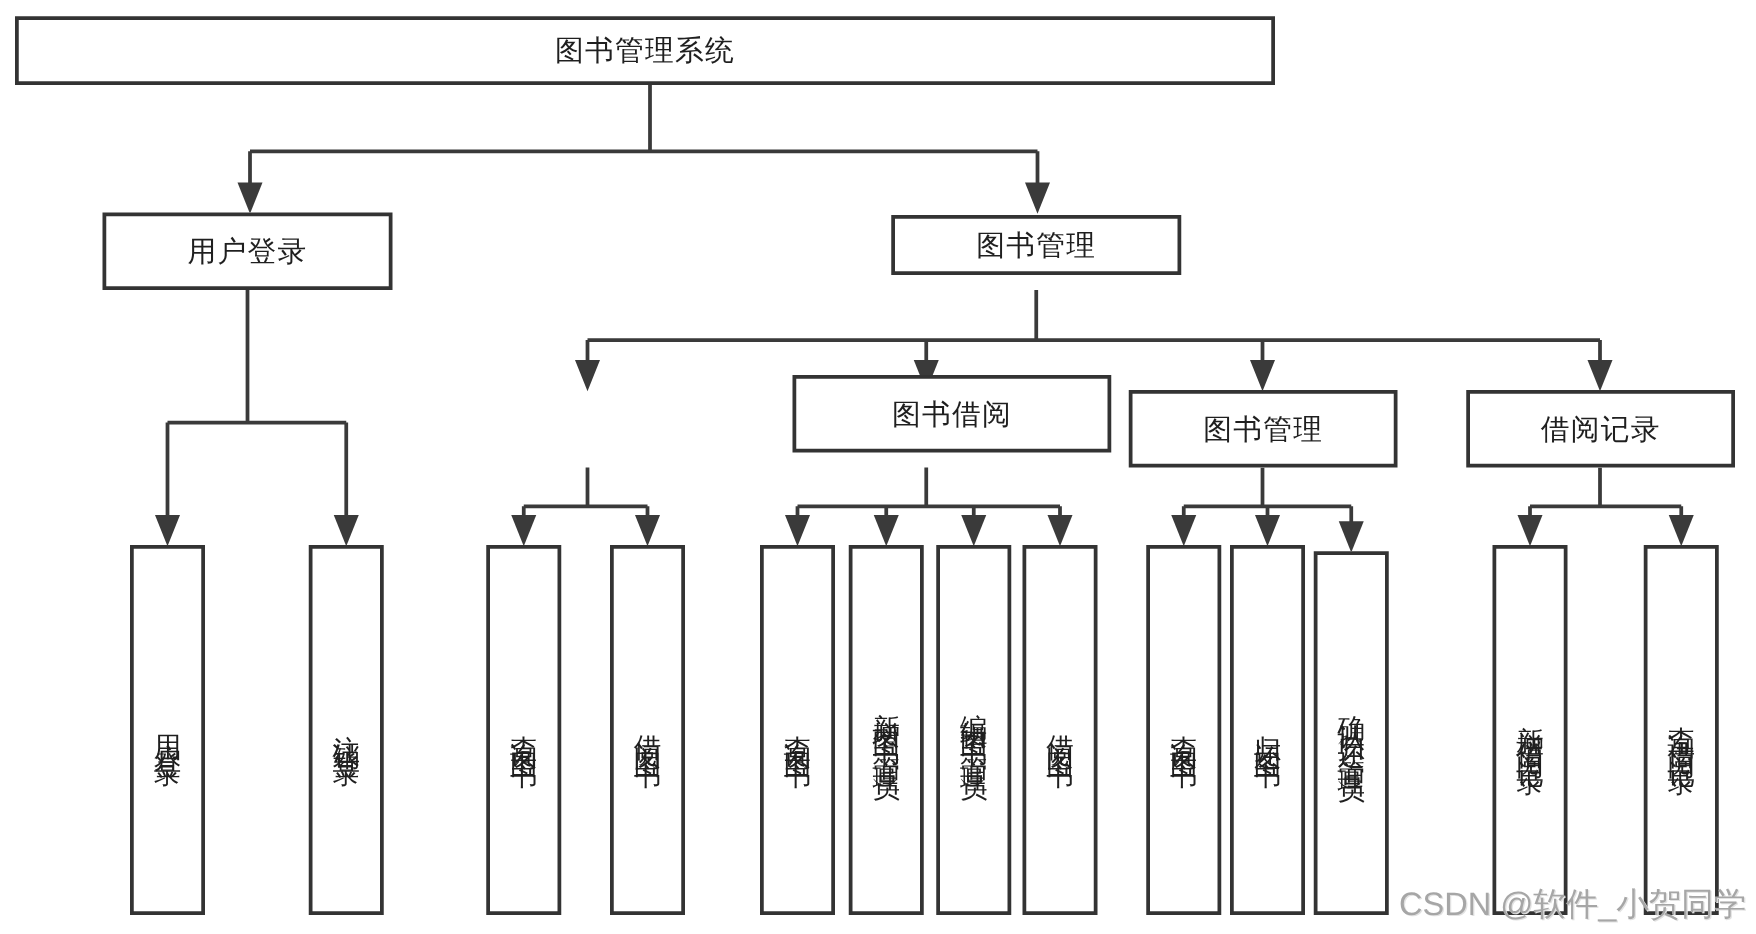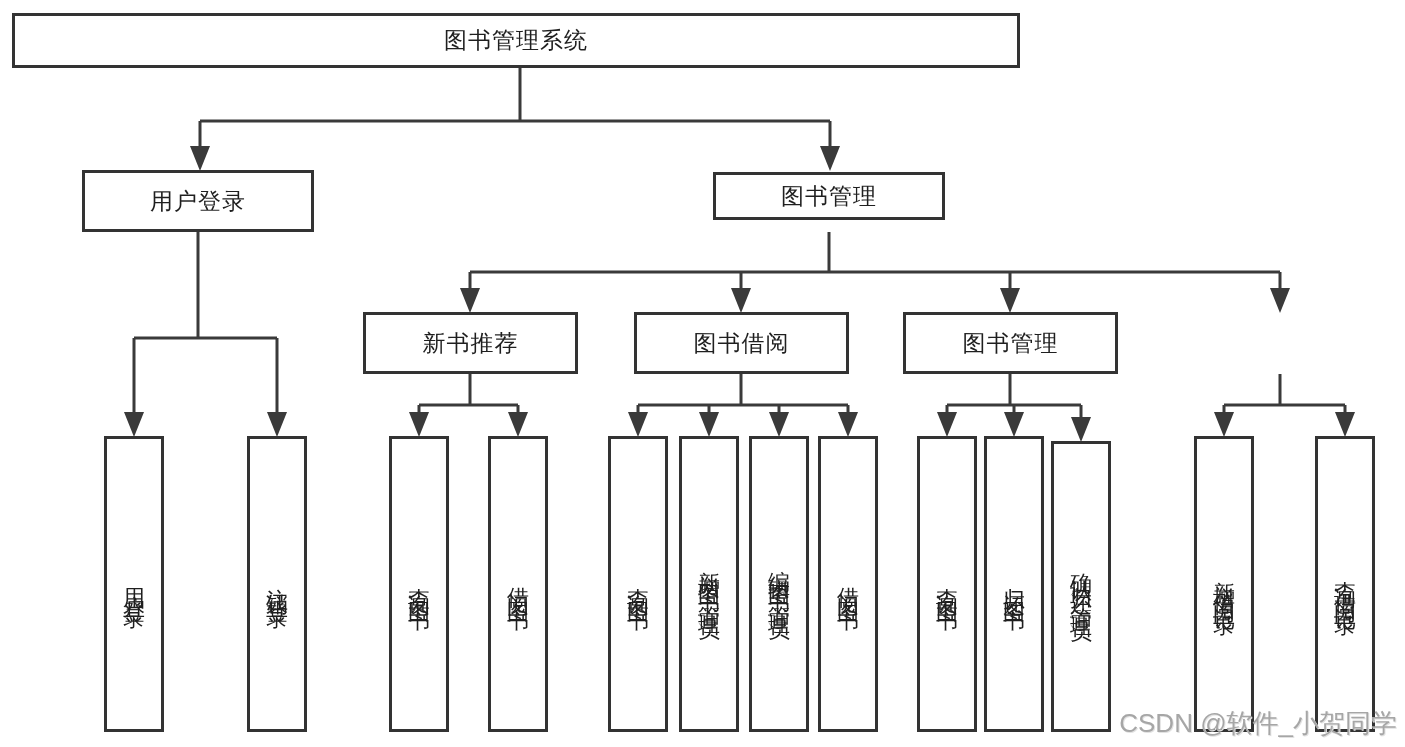--- a/index.html
+++ b/index.html
@@ -98,23 +98,23 @@
     <path class="cline" d="M1280 374 V405 M1224 405 H1345 M1224 405 V413 M1345 405 V413"></path>
     <polygon class="carrow" points="1214,412 1234,412 1224,437"></polygon>
     <polygon class="carrow" points="1335,412 1355,412 1345,437"></polygon>
   </svg>
 
   <div class="node h" style="left:12px; top:13px; width:1008px; height:55px;">图书管理系统</div>
 
   <div class="node h" style="left:82px; top:170px; width:232px; height:62px;">用户登录</div>
   <div class="node h" style="left:713px; top:172px; width:232px; height:48px;">图书管理</div>
 
-  <div class="node h" style="left:363px; top:312px; width:215px; height:62px;">新书推荐</div>
-  <div class="node h" style="left:634px; top:312px; width:215px; height:62px;">图书借阅</div>
+  <div class="node h" style="left:634px; top:300px; width:255px; height:62px;">图书借阅</div>
   <div class="node h" style="left:903px; top:312px; width:215px; height:62px;">图书管理</div>
+  <div class="node h" style="left:1173px; top:312px; width:215px; height:62px;">借阅记录</div>
 
   <div class="node leaf" style="left:104px; top:436px; width:60px; height:296px;">用户登录</div>
   <div class="node leaf" style="left:247px; top:436px; width:60px; height:296px;">注销登录</div>
 
   <div class="node leaf" style="left:389px; top:436px; width:60px; height:296px;">查询图书</div>
   <div class="node leaf" style="left:488px; top:436px; width:60px; height:296px;">借阅图书</div>
 
   <div class="node leaf" style="left:608px; top:436px; width:60px; height:296px;">查询图书</div>
   <div class="node leaf" style="left:679px; top:436px; width:60px; height:296px;">新增图书（管理员）</div>
   <div class="node leaf" style="left:749px; top:436px; width:60px; height:296px;">编辑图书（管理员）</div>

